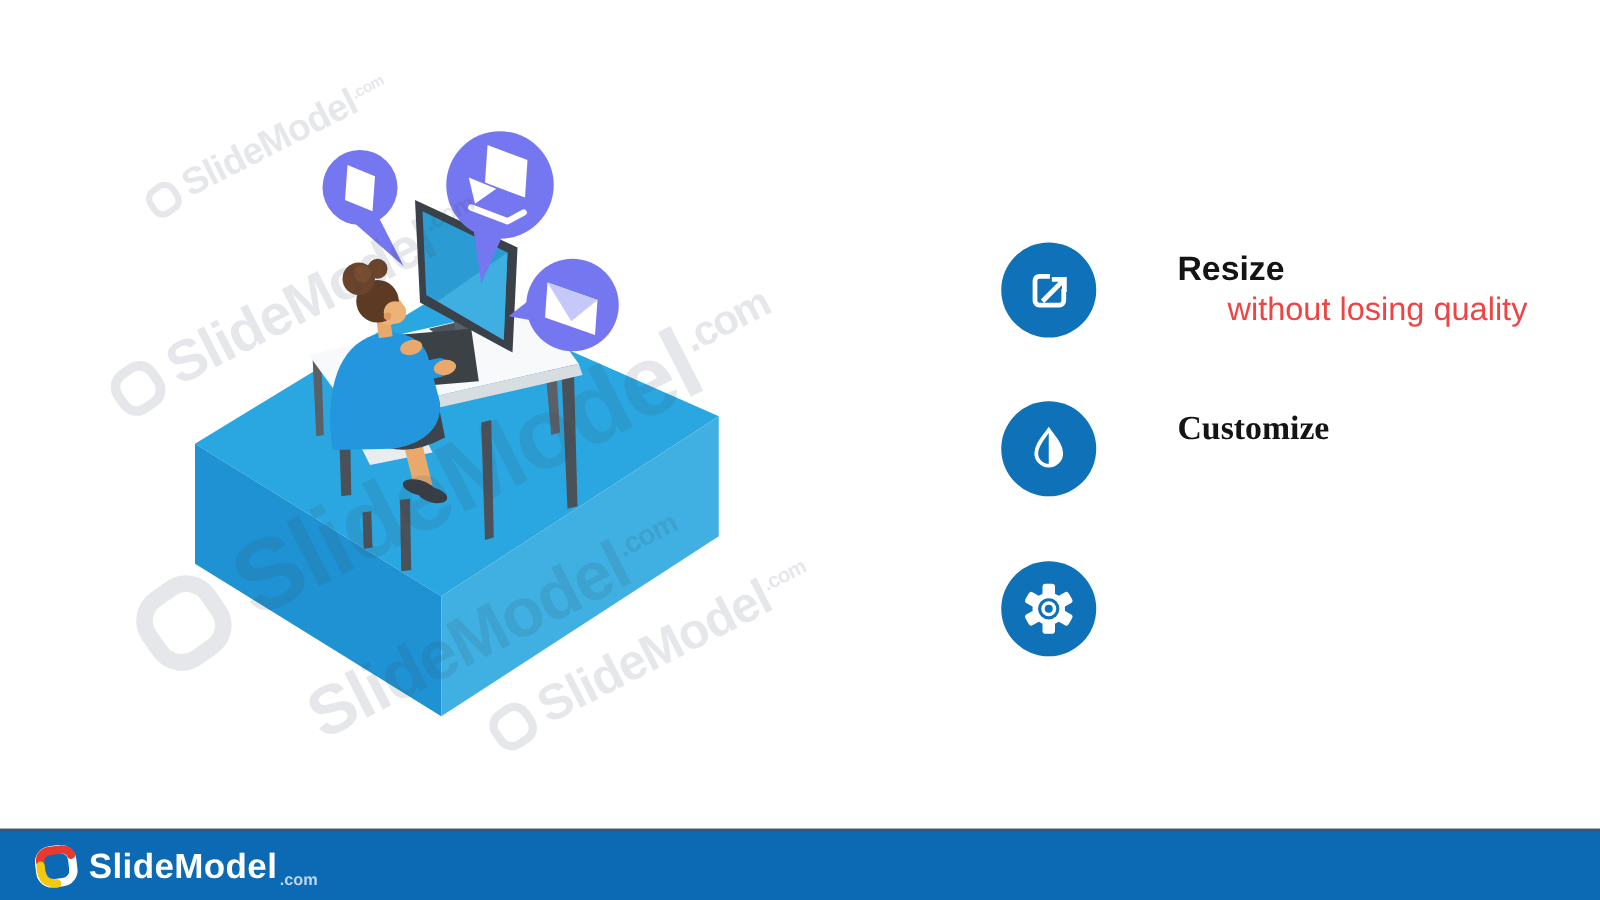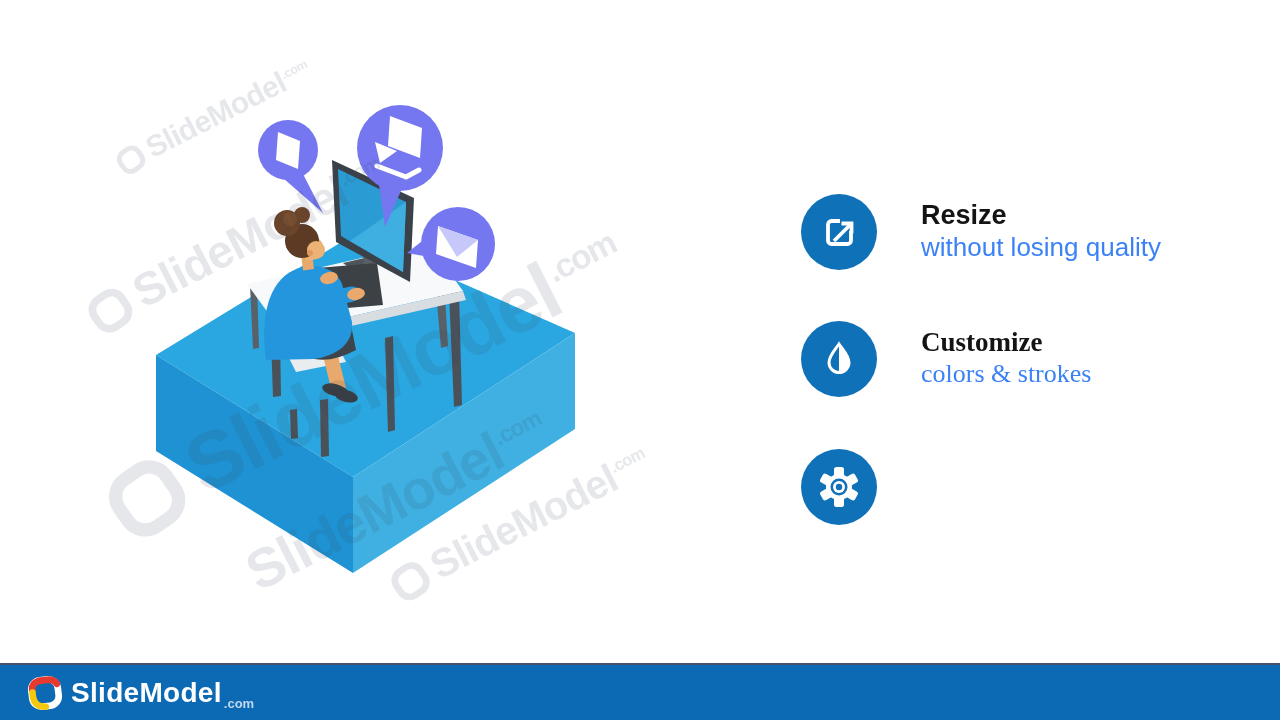--- a/index.html
+++ b/index.html
@@ -17,23 +17,23 @@
     pointer-events:none;
   }
   .wm svg{width:0.95em;height:0.95em;margin-right:0.18em;margin-top:0.08em;flex:none;}
   .wm .wm-tld{font-size:0.42em;margin-top:0.28em;margin-left:0.05em;font-weight:bold;}
   
   .feature{position:absolute;left:801px;width:440px;height:80px;z-index:4;}
   .icon-circle{
     position:absolute;left:0;top:0;width:76px;height:76px;border-radius:50%;
     background:#0F71B8;display:flex;align-items:center;justify-content:center;
   }
-  .f-text{position:absolute;left:120px;top:5px;}
+  .f-text{position:absolute;left:141px;top:5px;}
   .f-title{font-size:27px;font-weight:bold;color:#141414;line-height:32px;}
-  .f-sub{font-size:26px;font-weight:normal;color:#3b82f6;line-height:32px;}
+  .f-sub{font-size:26px;font-weight:normal;color:#ef4444;line-height:32px;margin-left:40px;}
   
   .footer{
     position:absolute;left:0;top:663px;width:1280px;height:57px;background:#0C6AB4;
     border-top:2px solid #43526A;box-sizing:border-box;z-index:5;
   }
   .footer-logo{position:absolute;left:26px;top:50%;transform:translateY(-50%);display:flex;align-items:center;}
   .footer-brand{font-size:28px;font-weight:bold;color:#ffffff;letter-spacing:0.3px;margin-left:7px;line-height:1;}
   .footer-tld{font-size:13px;font-weight:bold;color:#BFD8EE;margin-left:2px;align-self:flex-end;line-height:1;margin-bottom:2px;}
 </style>
 </head>
@@ -179,21 +179,20 @@
             <clipPath id="drophalf">
               <rect x="24" y="0" width="24" height="48"></rect>
             </clipPath>
           </defs>
         <path d="M24,9 C28.5,15.5 34,21 34,27.5 A10,10 0 1 1 14,27.5 C14,21 19.5,15.5 24,9 Z" fill="none" stroke="#ffffff" stroke-width="3"></path>
         <path d="M24,9 C28.5,15.5 34,21 34,27.5 A10,10 0 1 1 14,27.5 C14,21 19.5,15.5 24,9 Z" fill="#ffffff" clip-path="url(#drophalf)"></path>
       </svg>
     </div>
     <div class="f-text">
       <div class="f-title">Customize</div>
-      <div class="f-sub">colors &amp; strokes</div>
     </div>
   </div>
 
   <div class="feature" style="top:449px;">
     <div class="icon-circle">
       <svg width="48" height="48" viewBox="0 0 48 48">
         <g fill="#ffffff">
           <g transform="translate(24,24)">
             <rect x="-5" y="-20" width="10" height="12" rx="2.5"></rect>
             <rect x="-5" y="-20" width="10" height="12" rx="2.5" transform="rotate(60)"></rect>

